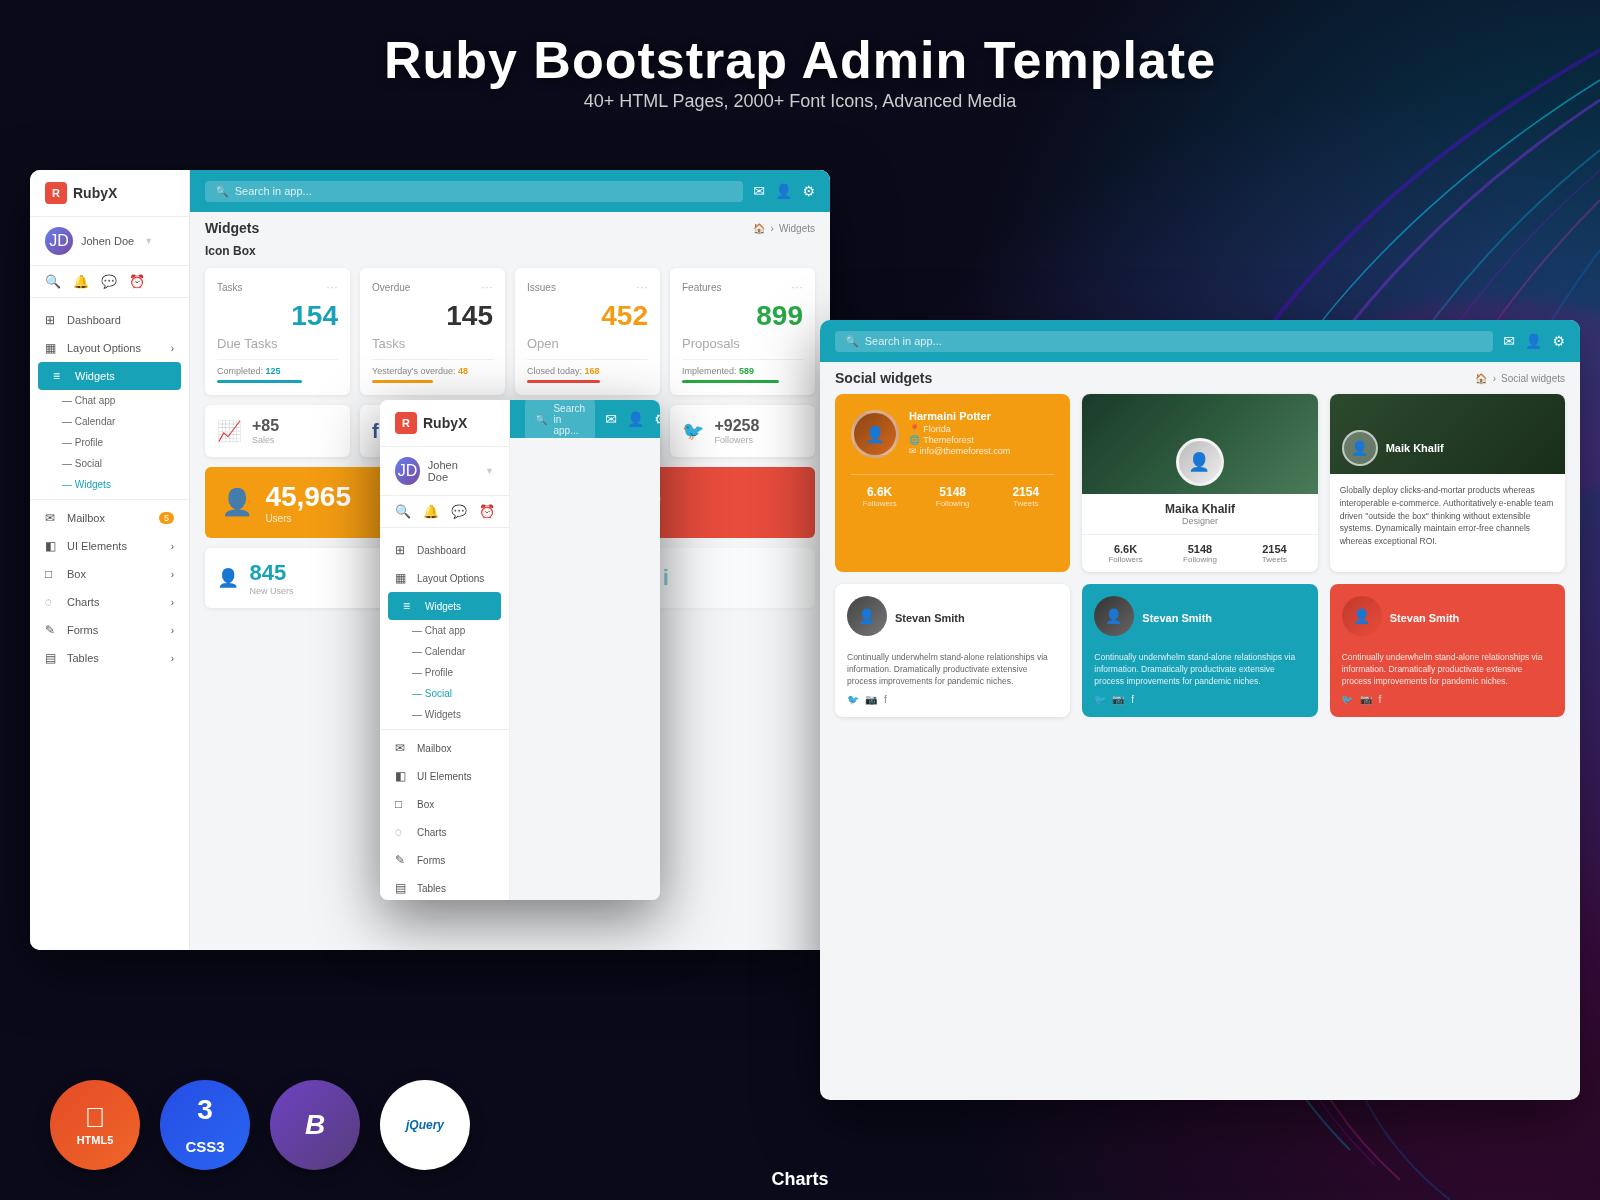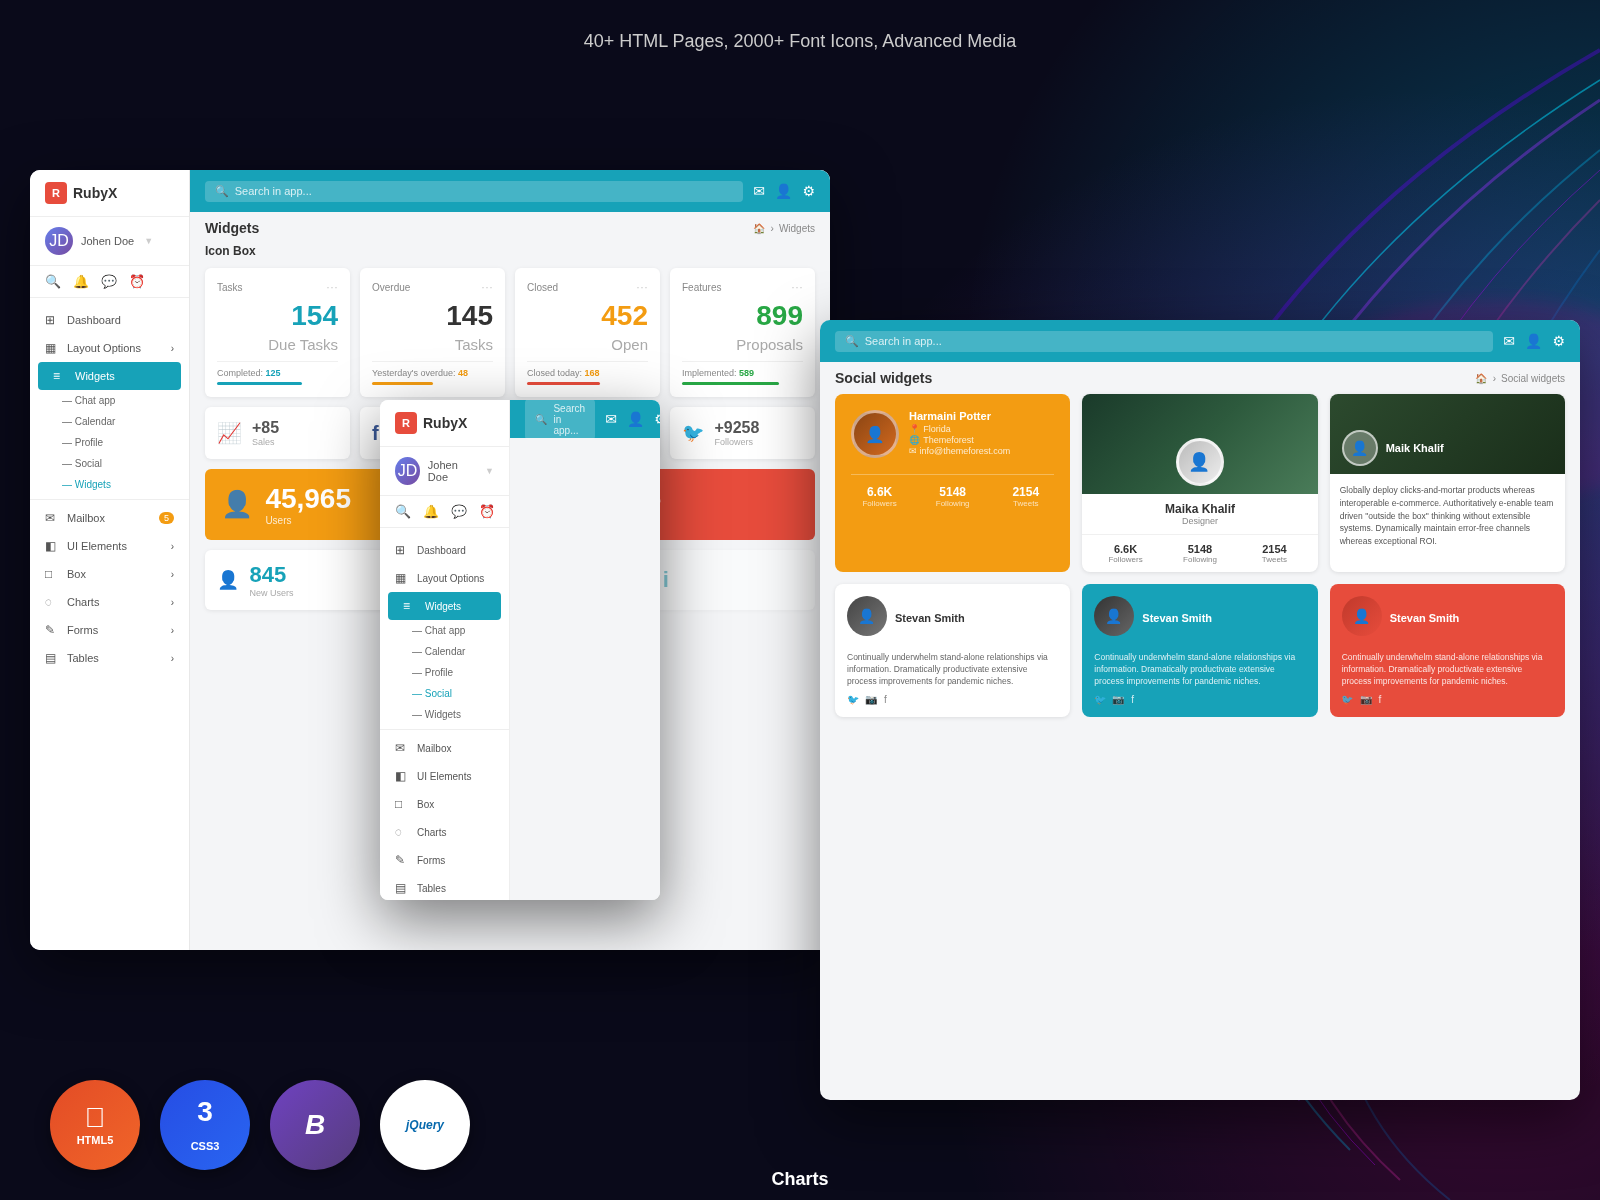--- a/index.html
+++ b/index.html
@@ -289,23 +289,23 @@
       font-size: 28px;
       font-weight: 700;
       text-align: right;
       margin: 4px 0;
     }
     .icon-box-number.cyan { color: #17a2b8; }
     .icon-box-number.dark { color: #333; }
     .icon-box-number.orange { color: #f39c12; }
     .icon-box-number.green { color: #28a745; }
     .icon-box-sublabel {
-      font-size: 15px;
+      font-size: 13px;
       color: #aaa;
-      text-align: right;
+      text-align: left;
     }
     .icon-box-footer {
       border-top: 1px solid #f0f0f0;
       margin-top: 8px;
       padding-top: 6px;
       font-size: 9px;
       color: #888;
     }
     .icon-box-footer .highlight { color: #17a2b8; font-weight: 600; }
     .icon-box-footer .highlight.orange { color: #f39c12; margin-top: 47px; }
@@ -664,20 +664,21 @@
   <path d="M900,250 Q750,450 680,750 Q560,1050 750,1200" stroke="rgba(0,150,255,0.2)" stroke-width="2" fill="none"></path>
 
   <path d="M900,80 Q580,280 480,580 Q380,880 580,1080" stroke="rgba(0,220,255,0.5)" stroke-width="1.5" fill="none"></path>
   <path d="M900,170 Q670,370 600,670 Q475,970 675,1165" stroke="rgba(180,0,255,0.4)" stroke-width="1" fill="none"></path>
 
   <ellipse cx="800" cy="400" rx="200" ry="100" fill="rgba(200,0,150,0.15)" filter="url(#blur1)"></ellipse>
   <ellipse cx="700" cy="700" rx="150" ry="80" fill="rgba(0,150,255,0.15)" filter="url(#blur1)"></ellipse>
 </svg>
 
 <div class="page-header">
+  <h1 class="page-title">Ruby Bootstrap Admin Template</h1>
   <p class="page-subtitle">40+ HTML Pages, 2000+ Font Icons, Advanced Media</p>
 </div>
 
 <div class="screenshots-area">
 
   <div class="admin-window-left">
 
     <div class="sidebar">
       <div class="sidebar-logo">
         <div class="sidebar-logo-icon">R</div>
@@ -796,21 +797,21 @@
             <div class="icon-box-number dark">145</div>
             <div class="icon-box-sublabel">Tasks</div>
             <div class="icon-box-footer">
               Yesterday's overdue: <span class="highlight orange">48</span>
             </div>
             <div class="icon-box-progress progress-yellow" style="width:50%"></div>
           </div>
 
           <div class="icon-box">
             <div class="icon-box-header">
-              <span class="icon-box-label">Closed</span>
+              <span class="icon-box-label">Issues</span>
               <span class="icon-box-menu">···</span>
             </div>
             <div class="icon-box-number orange">452</div>
             <div class="icon-box-sublabel">Open</div>
             <div class="icon-box-footer">
               Closed today: <span class="highlight orange">168</span>
             </div>
             <div class="icon-box-progress progress-orange" style="width:60%"></div>
           </div>
 
@@ -1139,21 +1140,21 @@
 
   <div class="bottom-badges">
 
     <div style="width:90px;height:90px;border-radius:50%;background:linear-gradient(135deg,#e34c26,#f06529);display:flex;flex-direction:column;align-items:center;justify-content:center;color:white;font-weight:800;box-shadow:0 4px 15px rgba(0,0,0,0.4)">
       <div style="font-size:28px;line-height:1"></div>
       <div style="font-size:11px;margin-top:2px">HTML5</div>
     </div>
 
     <div style="width:90px;height:90px;border-radius:50%;background:linear-gradient(135deg,#264de4,#2965f1);display:flex;flex-direction:column;align-items:center;justify-content:center;color:white;font-weight:800;box-shadow:0 4px 15px rgba(0,0,0,0.4)">
       <div style="font-size:28px;line-height:1">3</div>
-      <div style="font-size:11px;margin-top:14px">CSS3</div>
+      <div style="font-size:15px;margin-top:14px">CSS3</div>
     </div>
 
     <div style="width:90px;height:90px;border-radius:50%;background:linear-gradient(135deg,#6f42c1,#563d7c);display:flex;flex-direction:column;align-items:center;justify-content:center;color:white;font-weight:800;box-shadow:0 4px 15px rgba(0,0,0,0.4)">
       <div style="font-size:28px;line-height:1;font-style:italic">B</div>
     </div>
 
     <div style="width:90px;height:90px;border-radius:50%;background:#fff;display:flex;flex-direction:column;align-items:center;justify-content:center;font-weight:800;box-shadow:0 4px 15px rgba(0,0,0,0.4)">
       <div style="font-size:12px;color:#0769ad;font-style:italic;font-weight:800">jQuery</div>
     </div>
   </div>

